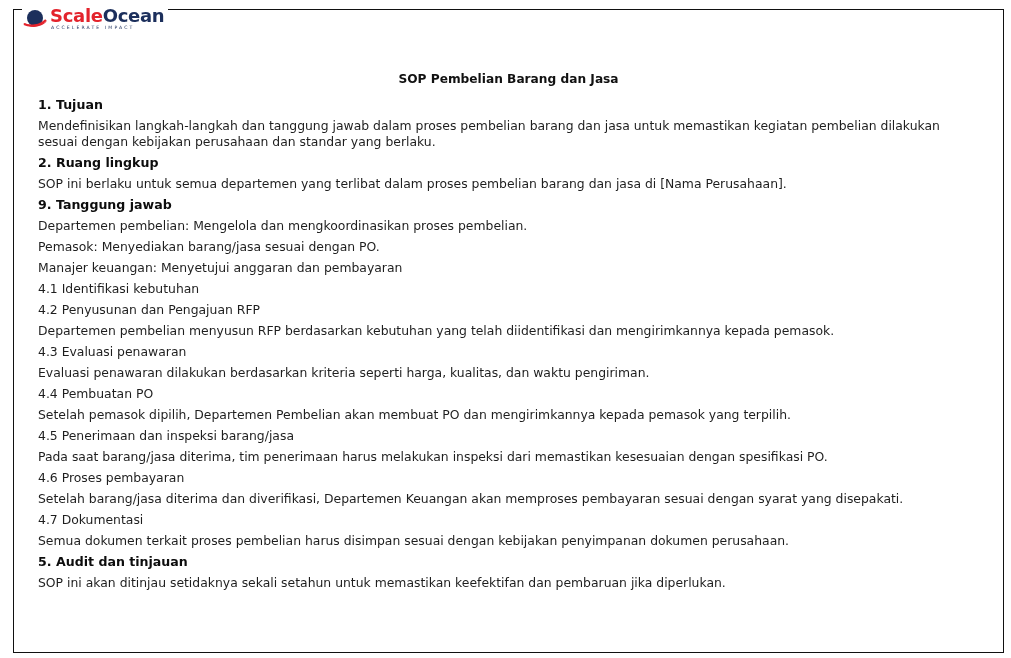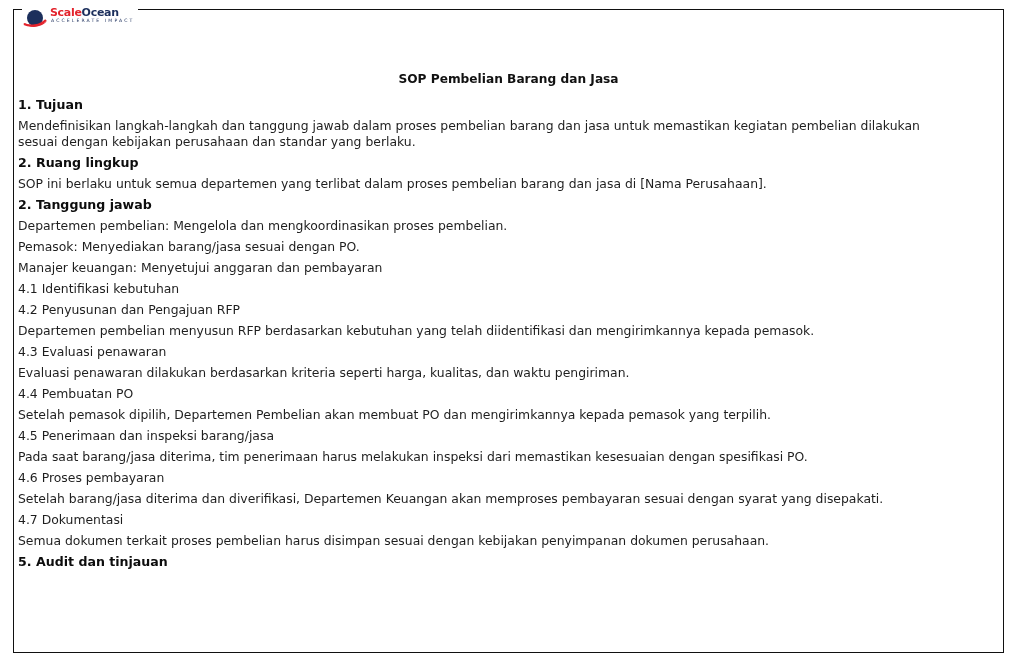--- a/index.html
+++ b/index.html
@@ -20,21 +20,21 @@
       height: 26px;
       display: flex; align-items: flex-start;
       background: #ffffff;
       padding-right: 4px;
       z-index: 2;
     }
     .logo-mark { width: 26px; height: 22px; margin-right: 2px; margin-top: 1px; }
     .logo-text { display: flex; flex-direction: column; line-height: 1; }
     .logo-name {
       font-family: "DejaVu Sans", sans-serif;
-      font-weight: bold; font-size: 11px; letter-spacing: -0.3px;
+      font-weight: bold; font-size: 18px; letter-spacing: -0.3px;
     }
     .logo-name .scale { color: #e3232c; }
     .logo-name .ocean { color: #1c2f5c; }
     .logo-tag {
       font-family: "DejaVu Sans", sans-serif;
       font-size: 4.6px; letter-spacing: 2.1px; color: #1c2f5c; margin-top: 1px; margin-left: 1px;
     }
 
     .doc-title {
       position: absolute;
@@ -43,21 +43,21 @@
       font-family: "DejaVu Sans", sans-serif;
       font-weight: bold; font-size: 12.2px; color: #111; margin-top: 18px;
     }
 
     .content {
       position: absolute;
       left: 18px; top: 96px; width: 960px;
       font-family: "DejaVu Sans", sans-serif;
       font-size: 12.4px; color: #1e1e1e;
     }
-    .line { display: block; white-space: nowrap; height: 21px; line-height: 16px; padding-top: 1px; }
+    .line { display: block; white-space: nowrap; height: 21px; line-height: 16px; padding-top: 1px; margin-left: 20px; }
     .line.heading { font-weight: bold; color: #0d0d0d; font-size: 12.6px; }
     .line.wrap2 { height: 37px; white-space: normal; line-height: 16px; width: 945px; }
   </style>
 </head>
 <body>
 
 <div class="frame"></div>
 
 <div class="logo">
   <svg class="logo-mark" viewBox="0 0 26 22">
@@ -74,21 +74,21 @@
 <div class="doc-title">SOP Pembelian Barang dan Jasa</div>
 
 <div class="content">
 
   <div class="line heading">1. Tujuan</div>
   <div class="line wrap2">Mendefinisikan langkah-langkah dan tanggung jawab dalam proses pembelian barang dan jasa untuk memastikan kegiatan pembelian dilakukan sesuai dengan kebijakan perusahaan dan standar yang berlaku.</div>
 
   <div class="line heading">2. Ruang lingkup</div>
   <div class="line">SOP ini berlaku untuk semua departemen yang terlibat dalam proses pembelian barang dan jasa di [Nama Perusahaan].</div>
 
-  <div class="line heading">2. Tanggung jawab</div>
+  <div class="line heading">9. Tanggung jawab</div>
   <div class="line">Departemen pembelian: Mengelola dan mengkoordinasikan proses pembelian.</div>
   <div class="line">Pemasok: Menyediakan barang/jasa sesuai dengan PO.</div>
   <div class="line">Manajer keuangan: Menyetujui anggaran dan pembayaran</div>
 
 
   <div class="line">4.1 Identifikasi kebutuhan</div>
 
   <div class="line">4.2 Penyusunan dan Pengajuan RFP</div>
   <div class="line">Departemen pembelian menyusun RFP berdasarkan kebutuhan yang telah diidentifikasi dan mengirimkannya kepada pemasok.</div>
 
@@ -101,13 +101,14 @@
   <div class="line">4.5 Penerimaan dan inspeksi barang/jasa</div>
   <div class="line">Pada saat barang/jasa diterima, tim penerimaan harus melakukan inspeksi dari memastikan kesesuaian dengan spesifikasi PO.</div>
 
   <div class="line">4.6 Proses pembayaran</div>
   <div class="line">Setelah barang/jasa diterima dan diverifikasi, Departemen Keuangan akan memproses pembayaran sesuai dengan syarat yang disepakati.</div>
 
   <div class="line">4.7 Dokumentasi</div>
   <div class="line">Semua dokumen terkait proses pembelian harus disimpan sesuai dengan kebijakan penyimpanan dokumen perusahaan.</div>
 
   <div class="line heading">5. Audit dan tinjauan</div>
+  <div class="line">SOP ini akan ditinjau setidaknya sekali setahun untuk memastikan keefektifan dan pembaruan jika diperlukan.</div>
 </div>
 
 </body></html>

